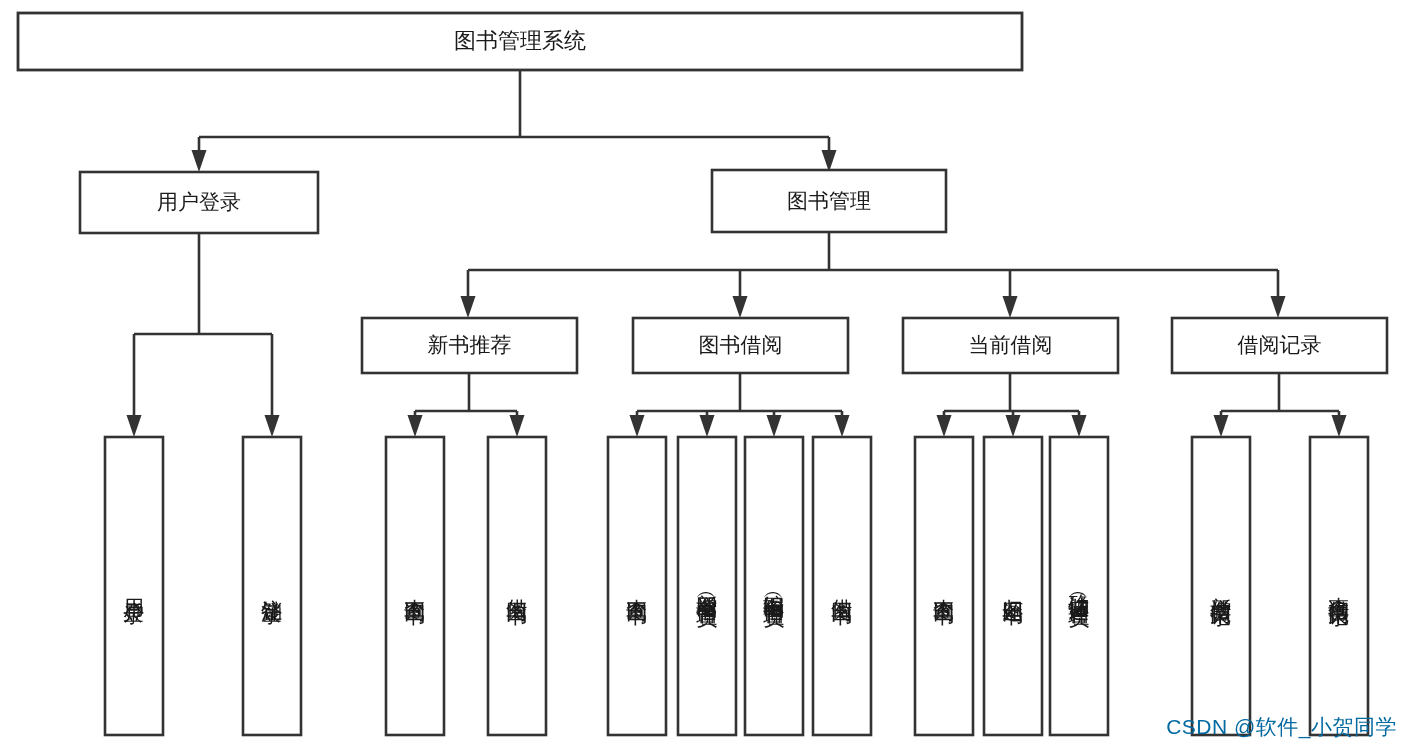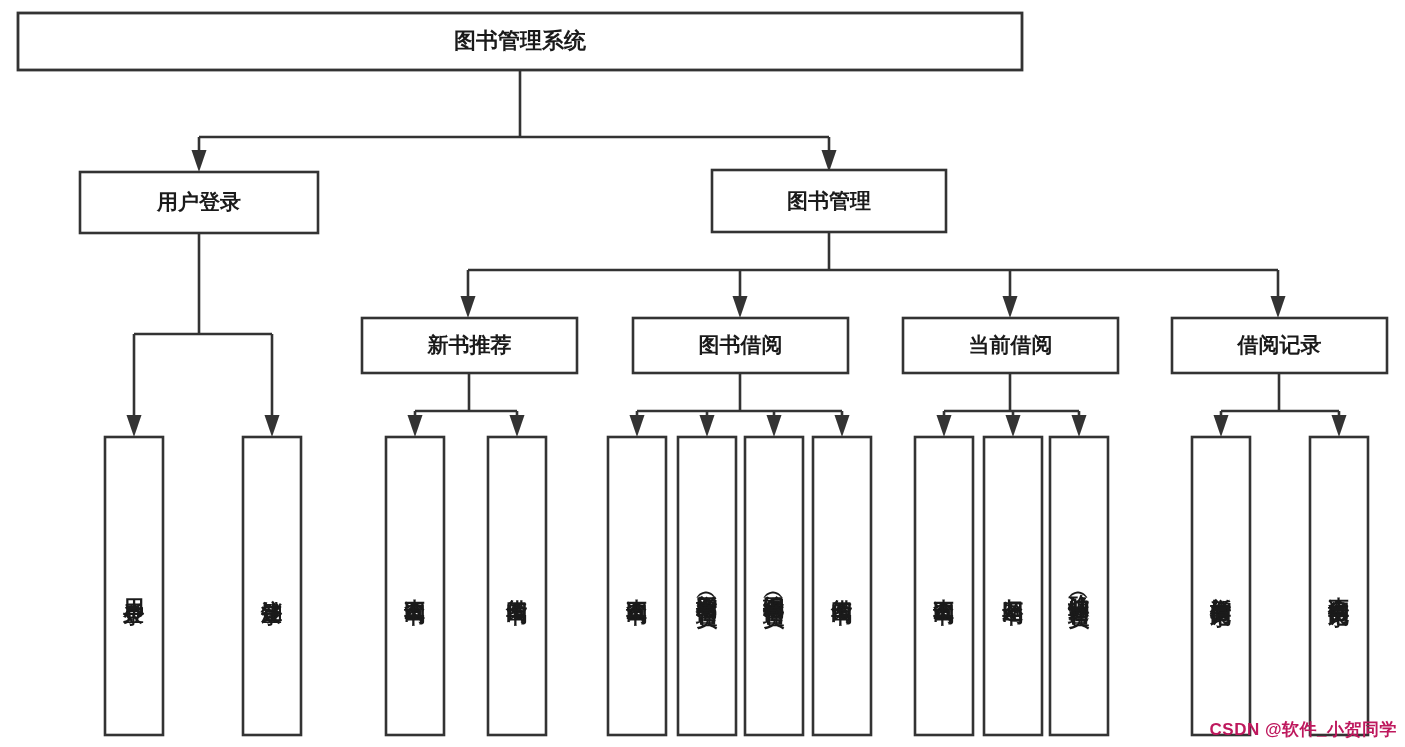--- a/index.html
+++ b/index.html
@@ -12,21 +12,20 @@
     width: 1405px;
     height: 747px;
     font-family: "Liberation Sans", "DejaVu Sans", sans-serif;
     overflow: hidden;
   }
   #diagram-root {
     position: relative;
     width: 1405px;
     height: 747px;
     background: #ffffff;
-    font-weight: bold;
   }
   svg.diagram {
     position: absolute;
     top: 0;
     left: 0;
     width: 1405px;
     height: 747px;
     display: block;
   }
   .node-box {
@@ -73,22 +72,22 @@
     letter-spacing: 2px;
     color: #1a1a1a;
     white-space: nowrap;
     text-align: center;
   }
   .watermark {
     position: absolute;
     right: 8px;
     bottom: 6px;
     font-family: "Liberation Sans", "DejaVu Sans", sans-serif;
-    font-size: 17px;
-    color: #be185d;
+    font-size: 21px;
+    color: #0369a1;
     letter-spacing: 0.5px;
     white-space: nowrap;
     user-select: none;
   }
 </style>
 </head>
 <body>
 
 <div id="diagram-root">
   <svg class="diagram" id="diagram-svg" viewBox="0 0 1405 747" xmlns="http://www.w3.org/2000/svg">

